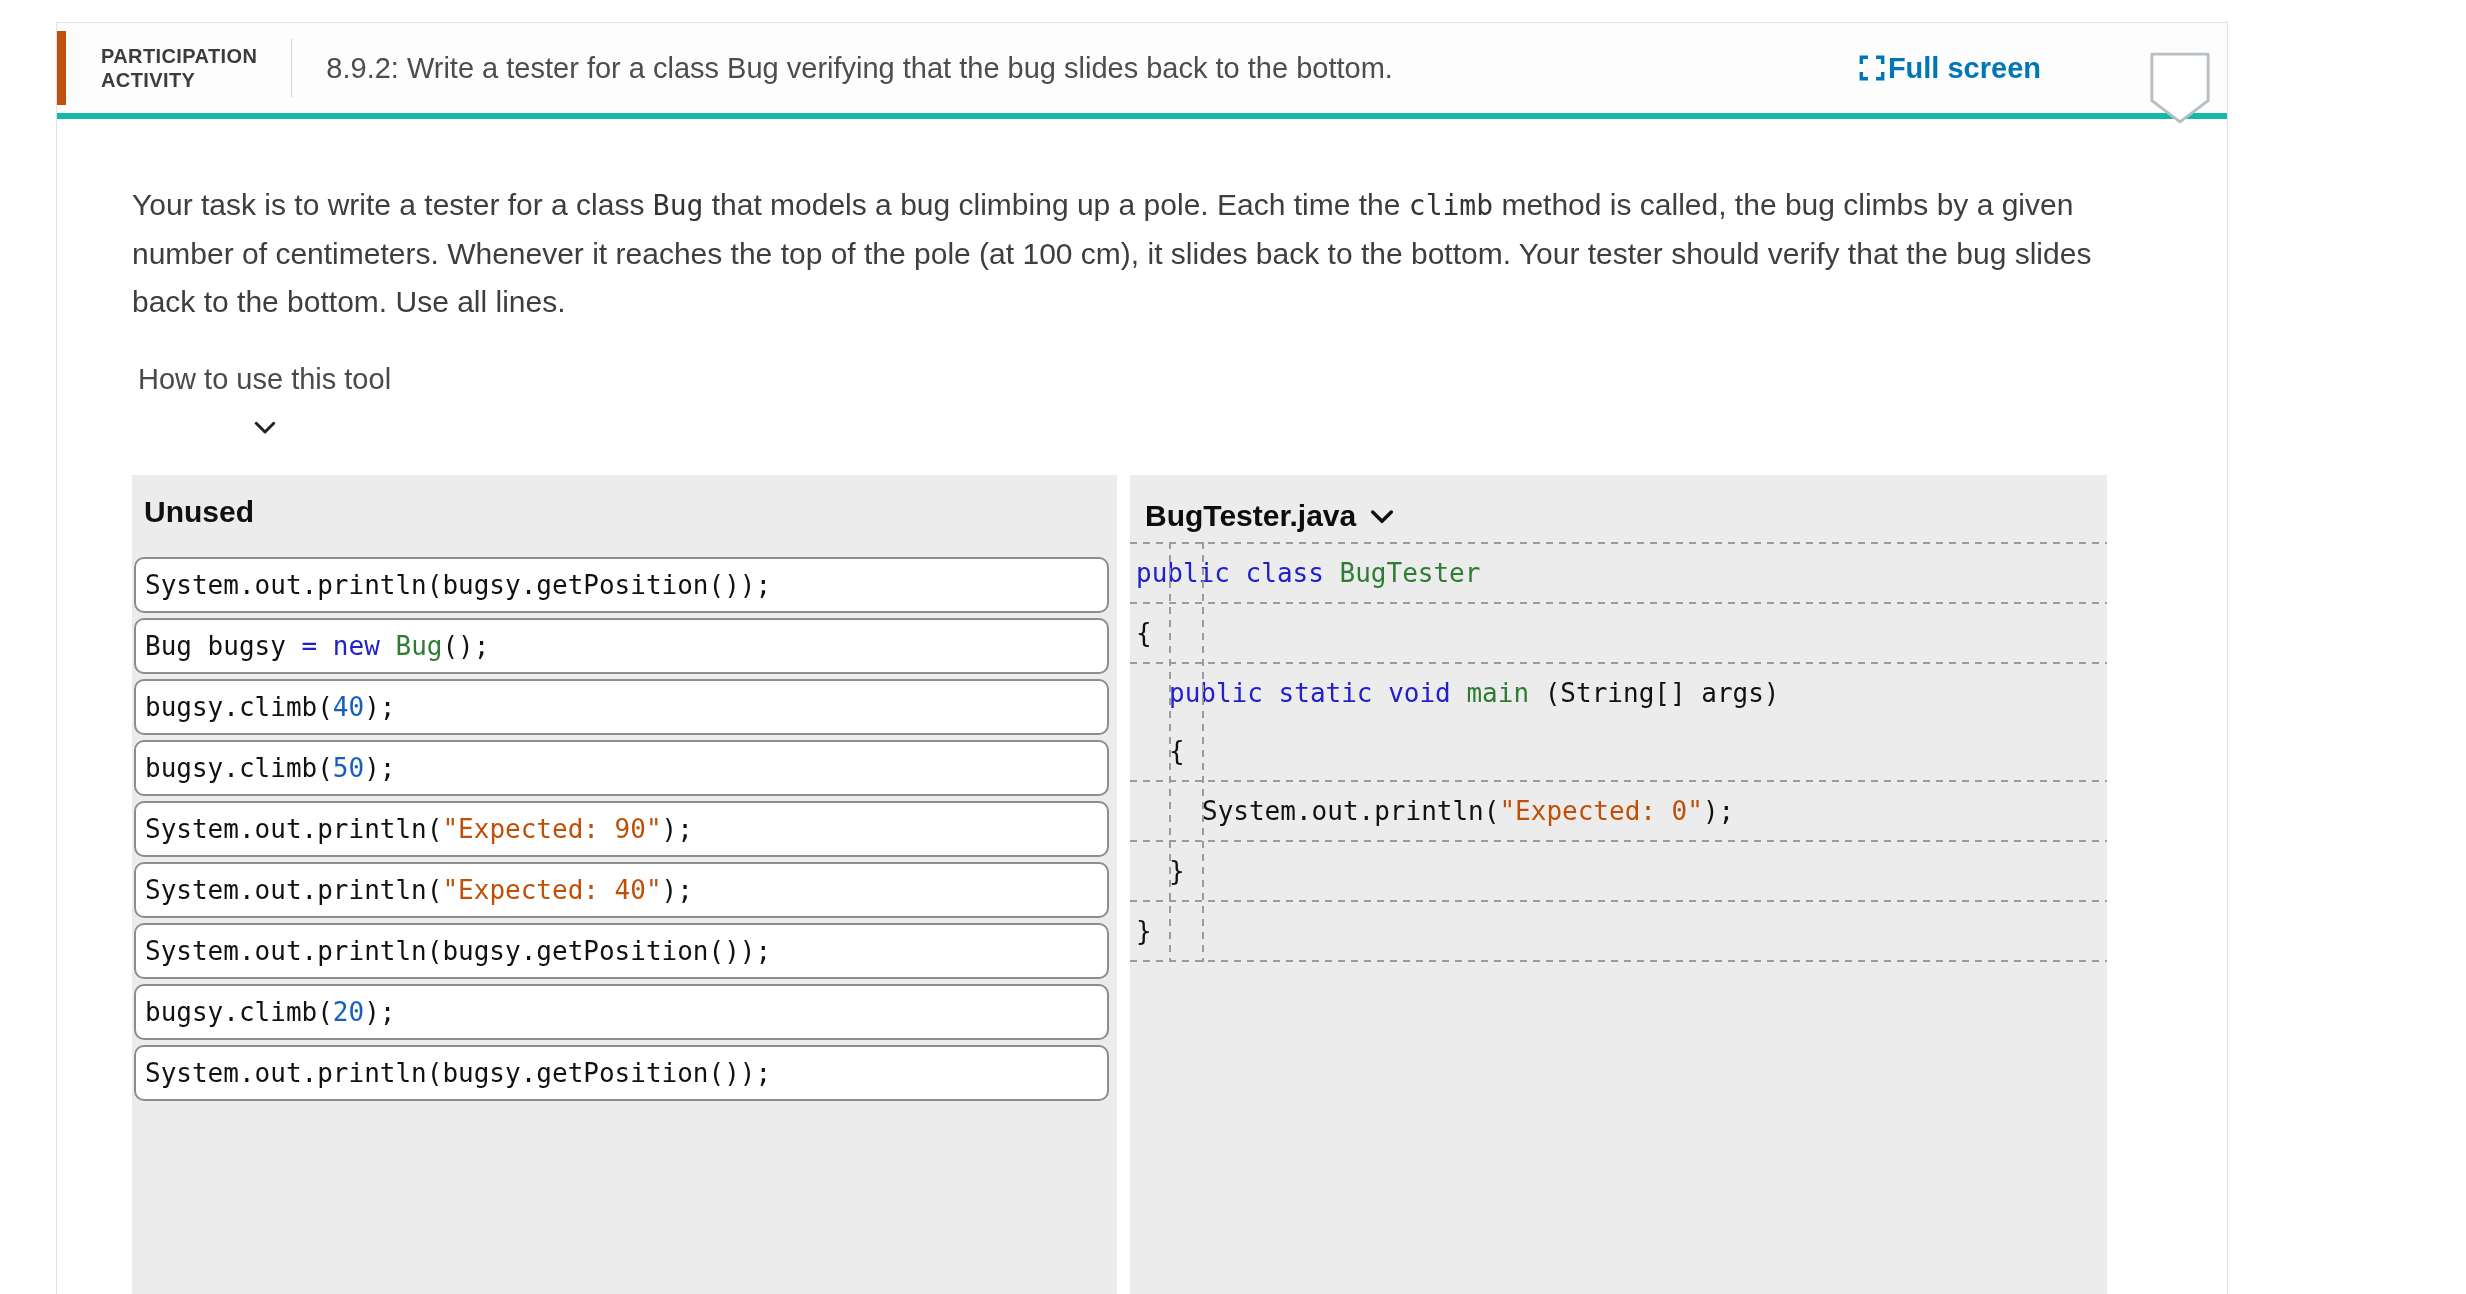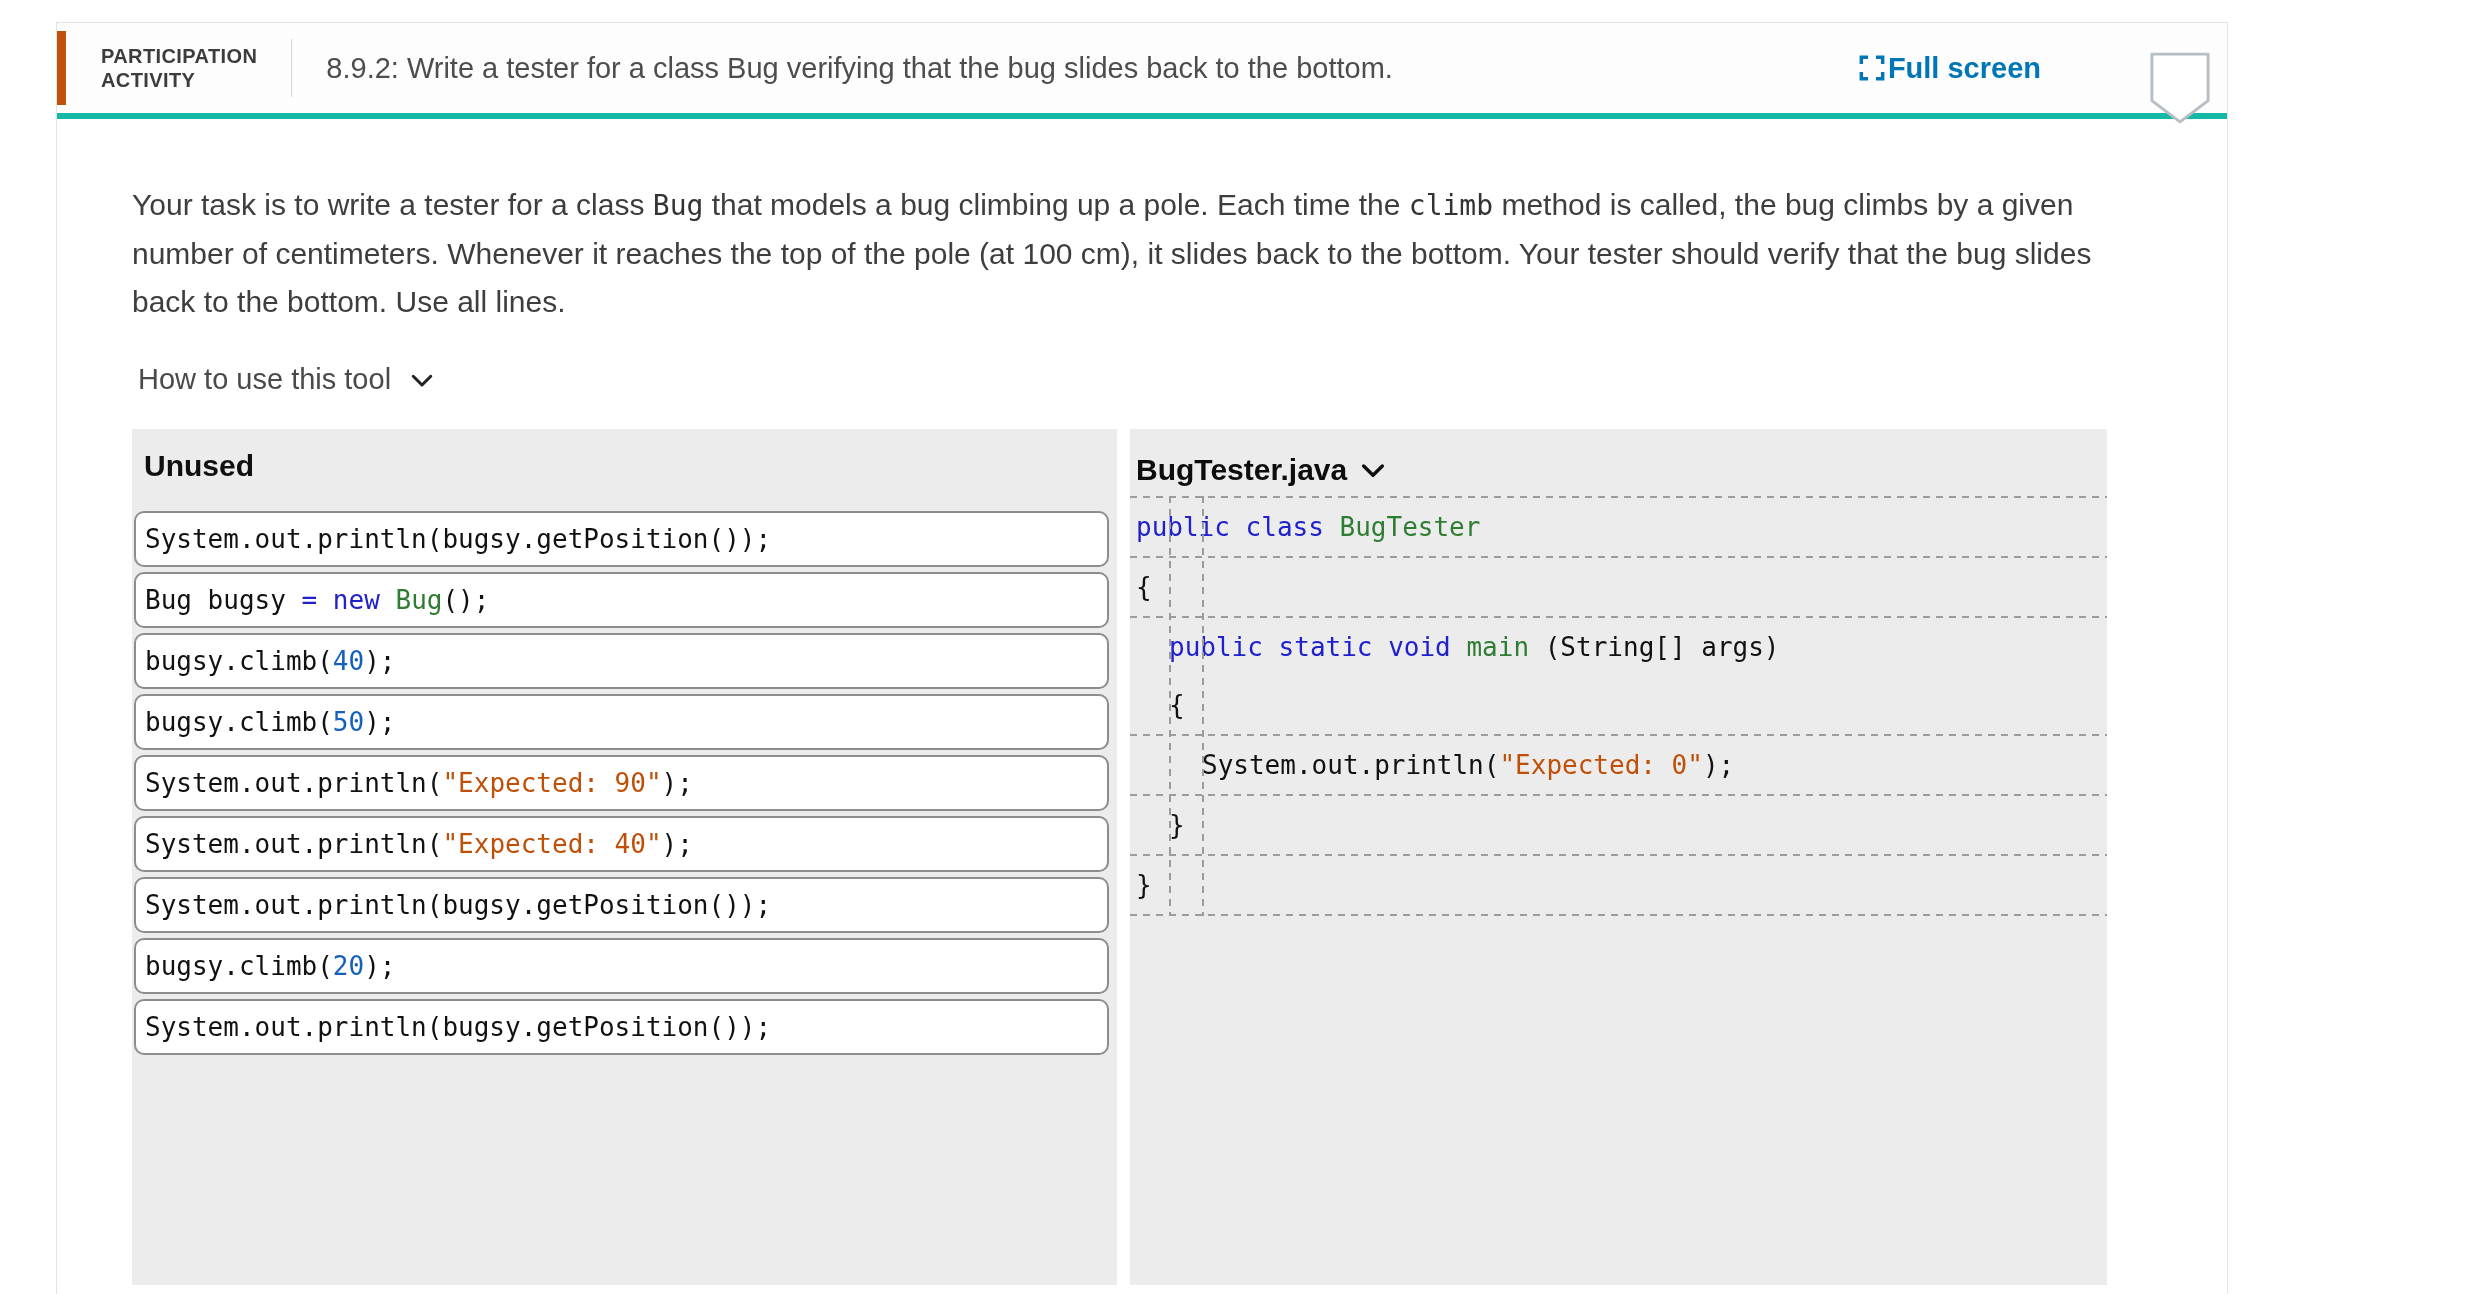--- a/index.html
+++ b/index.html
@@ -30,39 +30,39 @@
     background:none;border:none;font-family:inherit;
   }
   .shield{position:absolute;right:16px;top:28px;line-height:0;}
 
   
   .activity-body{padding:62px 100px 0 75px;}
   .task-paragraph{font-size:30px;line-height:48px;color:#3e3e3e;max-width:2000px;}
   .inline-code{font-family:"DejaVu Sans Mono",monospace;font-size:28px;color:#333;}
   .how-to{
     margin-top:36px;display:inline-flex;align-items:center;gap:16px;
-    font-size:29px;color:#4a4a4a;cursor:pointer;background:none;border:none;font-family:inherit;
+    font-size:29px;color:#4a4a4a;cursor:pointer;background:none;border:none;font-family:inherit;flex-direction:column;
   }
   .how-to svg{color:#222;}
 
   
   .panels{display:flex;gap:13px;margin-top:32px;}
   .panel{background:#ececec;box-sizing:border-box;}
   .unused-panel{width:985px;height:856px;}
   .unused-title{font-size:30px;font-weight:700;color:#101010;padding:20px 16px 28px 12px;}
   .unused-list{padding:0 8px 0 2px;}
   .code-chip{
     height:56px;background:#fff;border:2px solid #8d8d8d;border-radius:10px;
     margin-bottom:5px;display:flex;align-items:center;padding-left:9px;
     font-family:"DejaVu Sans Mono",monospace;font-size:26px;color:#111;
     white-space:pre;box-sizing:border-box;cursor:grab;
   }
 
   .editor-panel{width:977px;height:856px;position:relative;}
-  .editor-header{display:flex;justify-content:space-between;align-items:flex-start;padding:10px 16px 4px 0;}
+  .editor-header{display:flex;justify-content:space-between;align-items:flex-start;padding:10px 16px 4px 9px;}
   .filename{display:flex;align-items:center;gap:10px;font-size:30px;font-weight:700;color:#0d0d0d;padding-top:14px;cursor:pointer;background:none;border:none;font-family:inherit;}
   .load-btn{
     background:#fff;border:none;border-radius:42px;padding:19px 36px;
     color:var(--c-link_blue);font-weight:700;font-size:28px;font-family:inherit;
     box-shadow:0 3px 10px rgba(0,0,0,.35);cursor:pointer;
   }
 
   .code-area{position:relative;margin-top:4px;}
   .vguide{
     position:absolute;top:0;bottom:0;width:2px;

